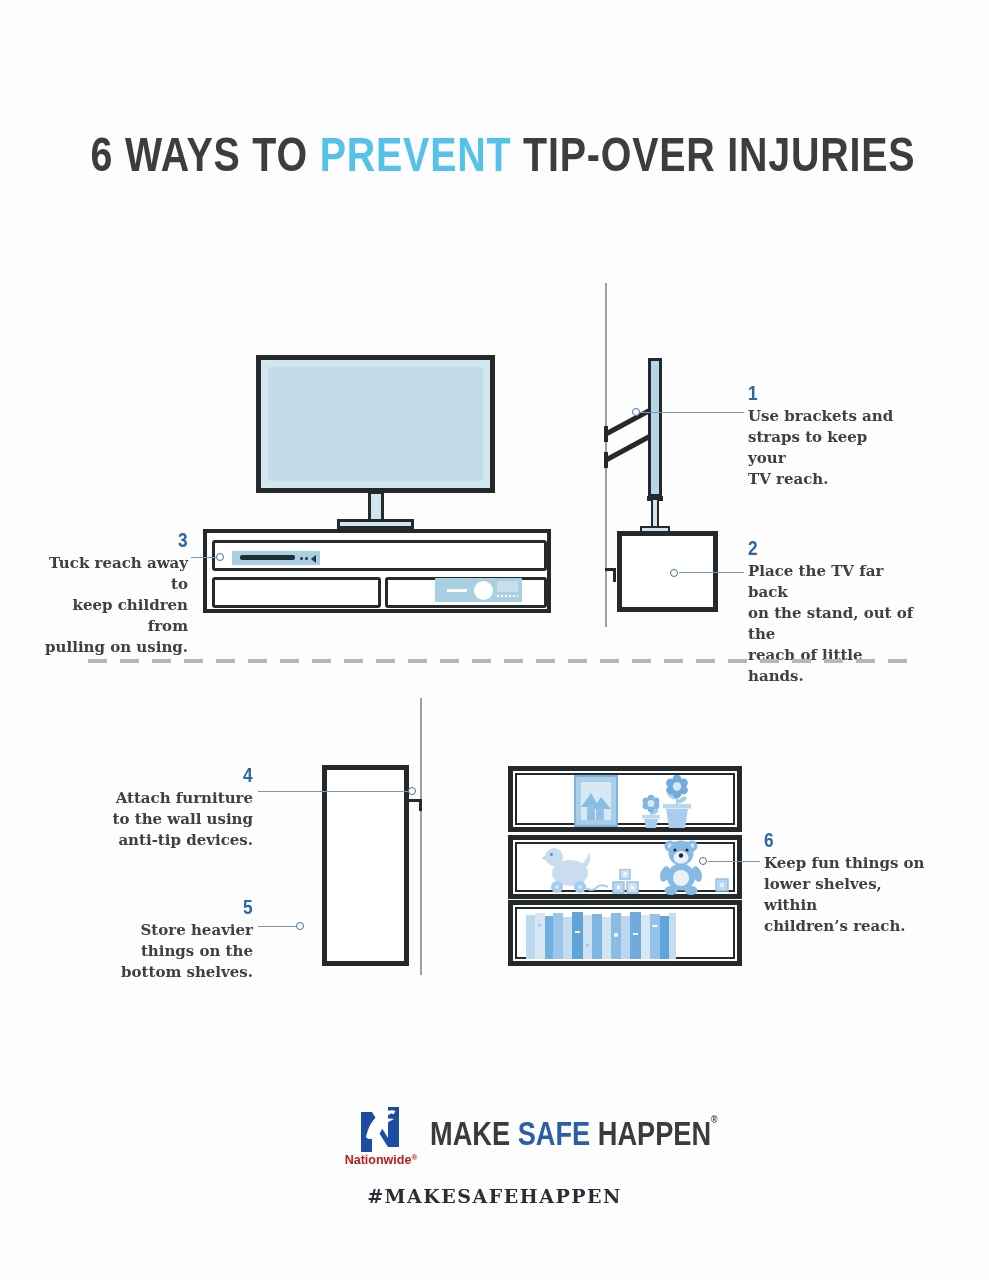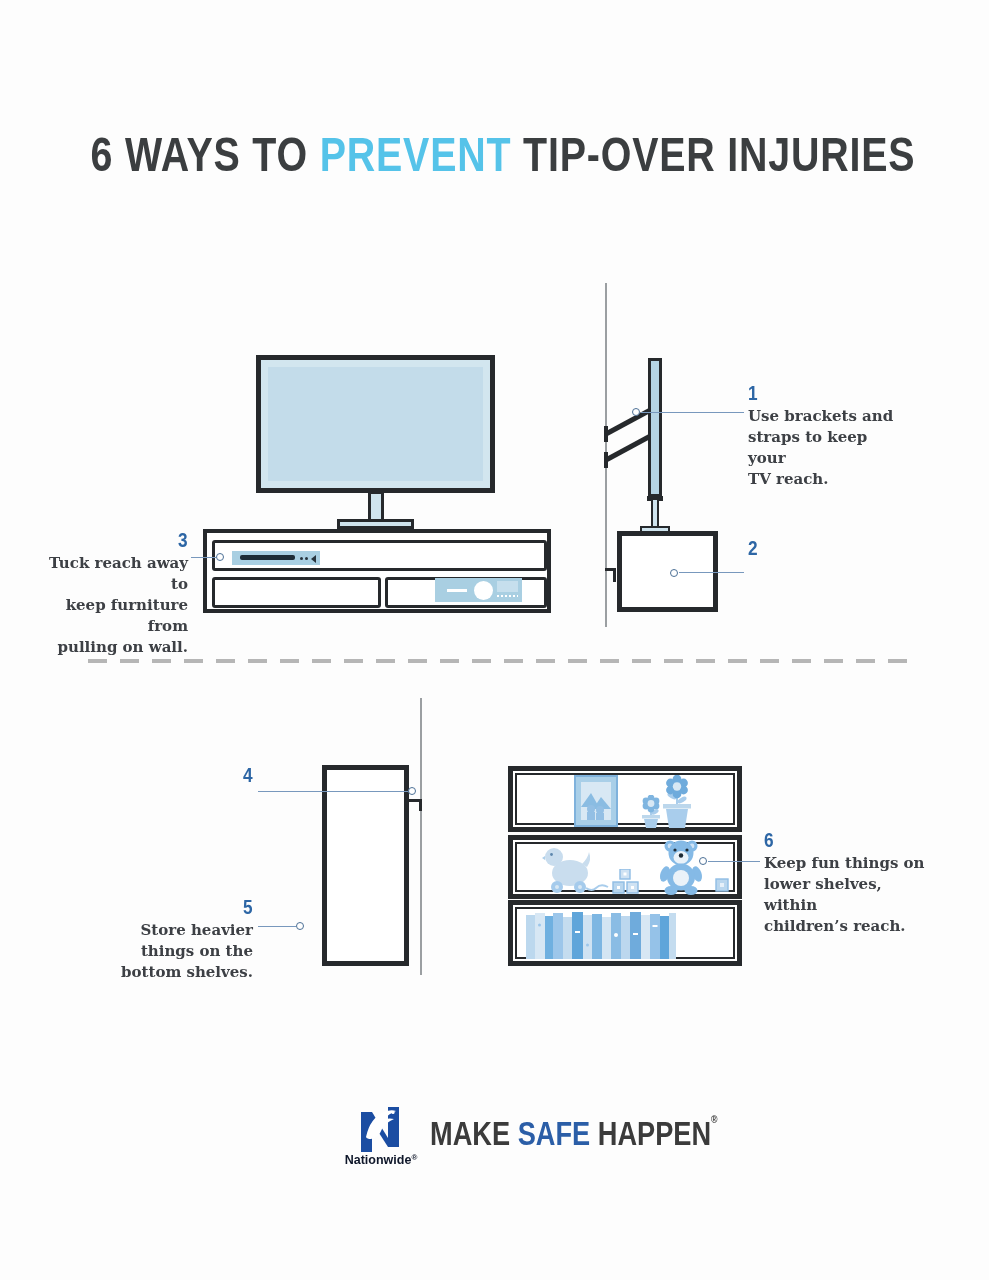--- a/index.html
+++ b/index.html
@@ -29,21 +29,21 @@
   .leader{height:0;border-top:1.5px solid #7898bd;}
   .ring{width:8px;height:8px;border:1.5px solid #4c7096;border-radius:50%;background:#fff;}
 
   .divider{left:88px;top:659px;width:827px;height:4px;
       background:repeating-linear-gradient(90deg,#b6b6b6 0 19px,rgba(0,0,0,0) 19px 32px);}
 
   .wall{width:2px;background:#9b9fa2;}
   .screen-inner{position:absolute;left:7px;top:7px;right:7px;bottom:7px;background:#c3dcea;}
 
   
-  .nw-label{font-weight:700;font-size:12.5px;color:#0f172a;}
+  .nw-label{font-weight:700;font-size:12.5px;color:#b91c1c;}
   .msh{white-space:nowrap;font-weight:700;font-size:34px;letter-spacing:0;
       transform:scaleX(.8);transform-origin:left;color:#3b3b3b;}
   .msh .safe{color:#2b5ea7;}
   .msh sup{font-size:11px;vertical-align:22px;}
   .hashtag{left:0;top:1185px;width:989px;text-align:center;font-family:"DejaVu Serif",serif;
       font-weight:700;font-size:19px;letter-spacing:1.5px;color:#2c2d35;}
 </style>
 </head>
 <body>
 
@@ -105,42 +105,52 @@
       <div>Use brackets and</div>
       <div>straps to keep your</div>
       <div>TV reach.</div>
     </div>
   </div>
 
   <div class="abs ring" style="left:670px;top:569px;"></div>
   <div class="abs leader" style="left:679px;top:572px;width:65px;"></div>
   <div class="abs callout left" style="left:748px;top:536px;width:170px;">
     <div class="num">2</div>
+    <div class="ctext">
+      <div>Place the TV far back</div>
+      <div>on the stand, out of the</div>
+      <div>reach of little hands.</div>
+    </div>
   </div>
 
   <div class="abs callout right" style="left:38px;top:528px;">
     <div class="num">3</div>
     <div class="ctext">
       <div>Tuck reach away to</div>
-      <div>keep furniture from</div>
-      <div>pulling on wall.</div>
+      <div>keep children from</div>
+      <div>pulling on using.</div>
     </div>
   </div>
   <div class="abs leader" style="left:191px;top:557px;width:25px;"></div>
   <div class="abs ring" style="left:216px;top:553px;"></div>
 
   <div class="abs divider"></div>
 
   <div class="abs wall" style="left:420px;top:698px;height:277px;"></div>
   <div class="abs ol" style="left:322px;top:765px;width:87px;height:201px;border-width:5px;"></div>
   <div class="abs" style="left:407px;top:799px;width:15px;height:3px;background:#26292c;"></div>
   <div class="abs" style="left:419px;top:799px;width:3px;height:12px;background:#26292c;"></div>
 
   <div class="abs callout right" style="left:103px;top:763px;">
     <div class="num">4</div>
+    <div class="ctext">
+      <div>Attach furniture</div>
+      <div>to the wall using</div>
+      <div>anti-tip devices.</div>
+    </div>
   </div>
   <div class="abs leader" style="left:258px;top:791px;width:150px;"></div>
   <div class="abs ring" style="left:408px;top:787px;"></div>
 
   <div class="abs callout right" style="left:103px;top:895px;">
     <div class="num">5</div>
     <div class="ctext">
       <div>Store heavier</div>
       <div>things on the</div>
       <div>bottom shelves.</div>
@@ -285,14 +295,15 @@
     <polygon points="15,8 31,34 31,43 15,18" fill="#1b4da2"></polygon>
     <path d="M9,33 Q13,14 27,8 Q34,5 39,7 Q31,10 28,15 Q33,14 37,15 Q28,19 25,25 Q22,33 14,35 Q10,35 9,33 Z" fill="#ffffff"></path>
     <circle cx="36" cy="8.5" r="1.6" fill="#ffffff"></circle>
   </svg>
   <div class="abs nw-label" style="left:342px;top:1153px;width:78px;text-align:center;"><span>Nationwide</span><span style="font-size:8px;vertical-align:4px;">®</span></div>
 
   <div class="abs msh" style="left:430px;top:1113px;">
     <span style="white-space:pre;">MAKE </span><span class="safe">SAFE</span><span style="white-space:pre;"> HAPPEN</span><sup>®</sup>
   </div>
 
+  <div class="abs hashtag">#MAKESAFEHAPPEN</div>
 
 </div>
 
 </body></html>

